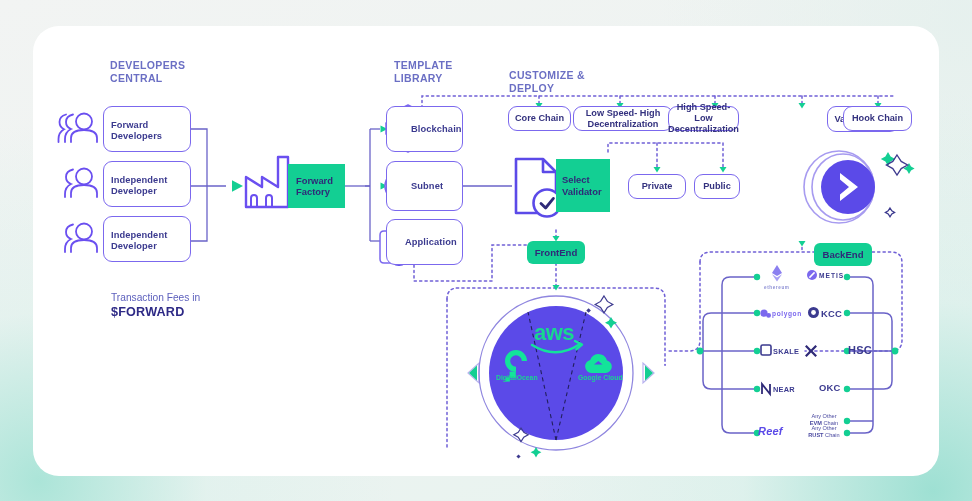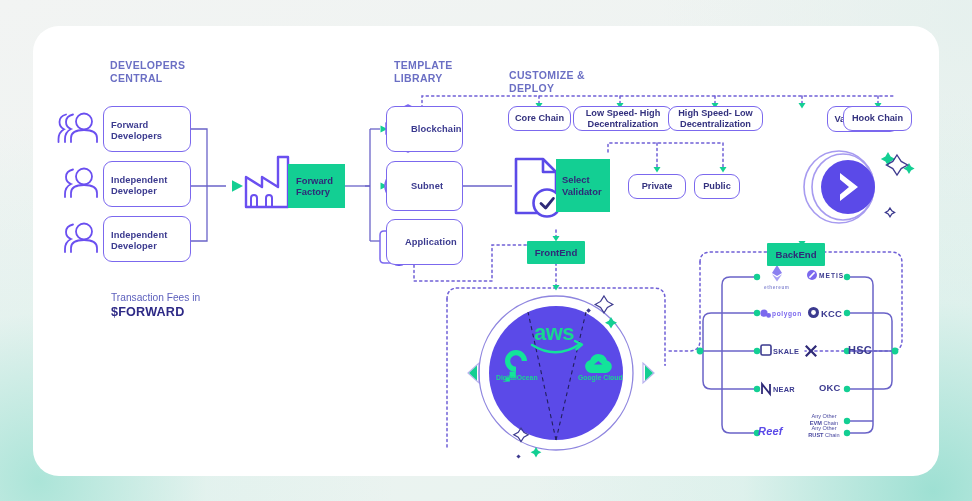--- a/index.html
+++ b/index.html
@@ -28,21 +28,21 @@
     position:absolute; color:#3b3a8f; font-size:9.3px; font-weight:700;
     line-height:11px; letter-spacing:.1px;
   }
   .pill {
     position:absolute; border:1.6px solid #7b68ee; border-radius:9px;
     background:#fff; color:#34327f; font-size:9.2px; font-weight:700;
     display:flex; align-items:center; justify-content:center; text-align:center;
     line-height:11px; padding:2px 4px;
   }
   .green-pill {
-    position:absolute; background:#13cf93; border-radius:1px; color:#2f2a78;
+    position:absolute; background:#13cf93; border-radius:6px; color:#2f2a78;
     font-size:9.6px; font-weight:700; display:flex; align-items:center;
     justify-content:center; text-align:center; line-height:11px;
   }
   .green-box {
     position:absolute; background:#13cf93; color:#2f2a78; font-size:9.4px;
     font-weight:700; line-height:11.5px; display:flex; align-items:center;
     padding-left:8px;
   }
   .wbox {
     position:absolute; border:1.5px solid #7b68ee; border-radius:9px; background:#fff;
@@ -385,34 +385,34 @@
   </div>
 </div>
 
 <div class="pill" style="left:508px; top:106px; width:63px; height:25px;">Core Chain</div>
 <div class="pill" style="left:573px; top:106px; width:100px; height:25px;">
   <div>
     <span>Low Speed- High</span><br>
     <span>Decentralization</span>
   </div>
 </div>
-<div class="pill" style="left:668px; top:106px; width:95px; height:25px;">
+<div class="pill" style="left:668px; top:106px; width:71px; height:25px;">
   <div>
     <span>High Speed- Low</span><br>
     <span>Decentralization</span>
   </div>
 </div>
 <div class="pill" style="left:797px; top:106px; width:72px; height:26px;margin-left:30px;">Value Ledger</div>
 <div class="pill" style="left:843px; top:106px; width:69px; height:25px;">Hook Chain</div>
 
 <div class="pill" style="left:628px; top:174px; width:58px; height:25px;">Private</div>
 <div class="pill" style="left:694px; top:174px; width:46px; height:25px;">Public</div>
 
 <div class="green-pill" style="left:527px; top:241px; width:58px; height:23px;">FrontEnd</div>
-<div class="green-pill" style="left:767px; top:243px; width:58px; height:23px;">BackEnd</div>
+<div class="green-pill" style="left:814px; top:243px; width:58px; height:23px;">BackEnd</div>
 
 <div class="cloudtxt" style="left:534px; top:320px; font-size:22px; letter-spacing:-.5px;">aws</div>
 <div class="cloudtxt" style="left:496px; top:374px; font-size:6.8px;">DigitalOcean</div>
 <div class="cloudtxt" style="left:578px; top:374px; font-size:6.8px;">Google Cloud</div>
 
 <div class="fees-a" style="left:111px; top:292px;">Transaction Fees in</div>
 <div class="fees-b" style="left:111px; top:305px;">$FORWARD</div>
 
 <div class="logo-sub" style="left:764px; top:285px; font-size:4.6px;">ethereum</div>
 <div class="logo-sub" style="left:772px; top:310px; font-size:6.6px; color:#7b68ee;">polygon</div>

